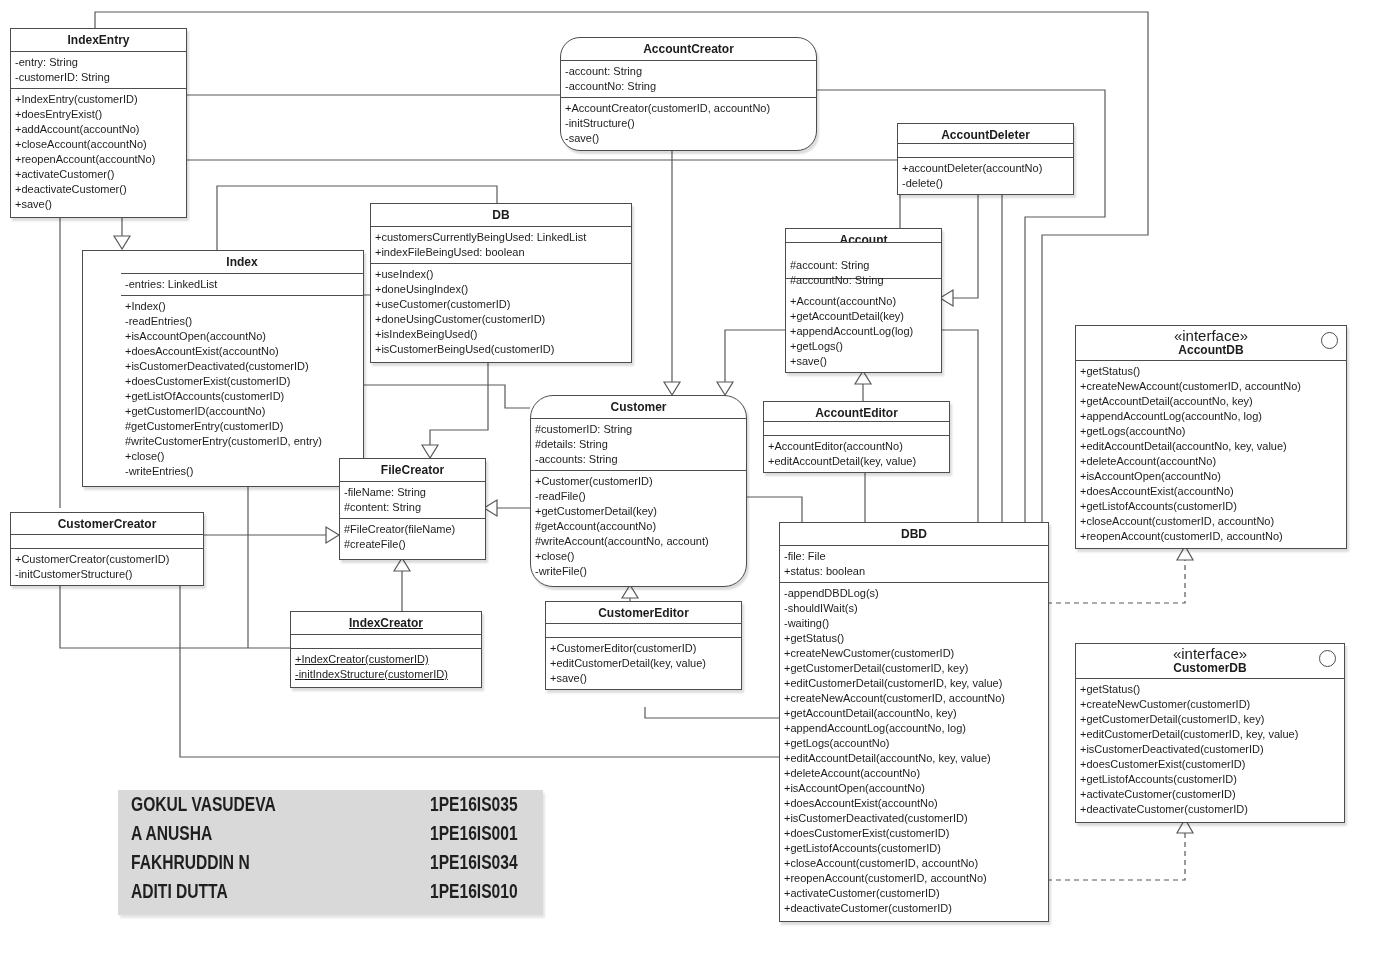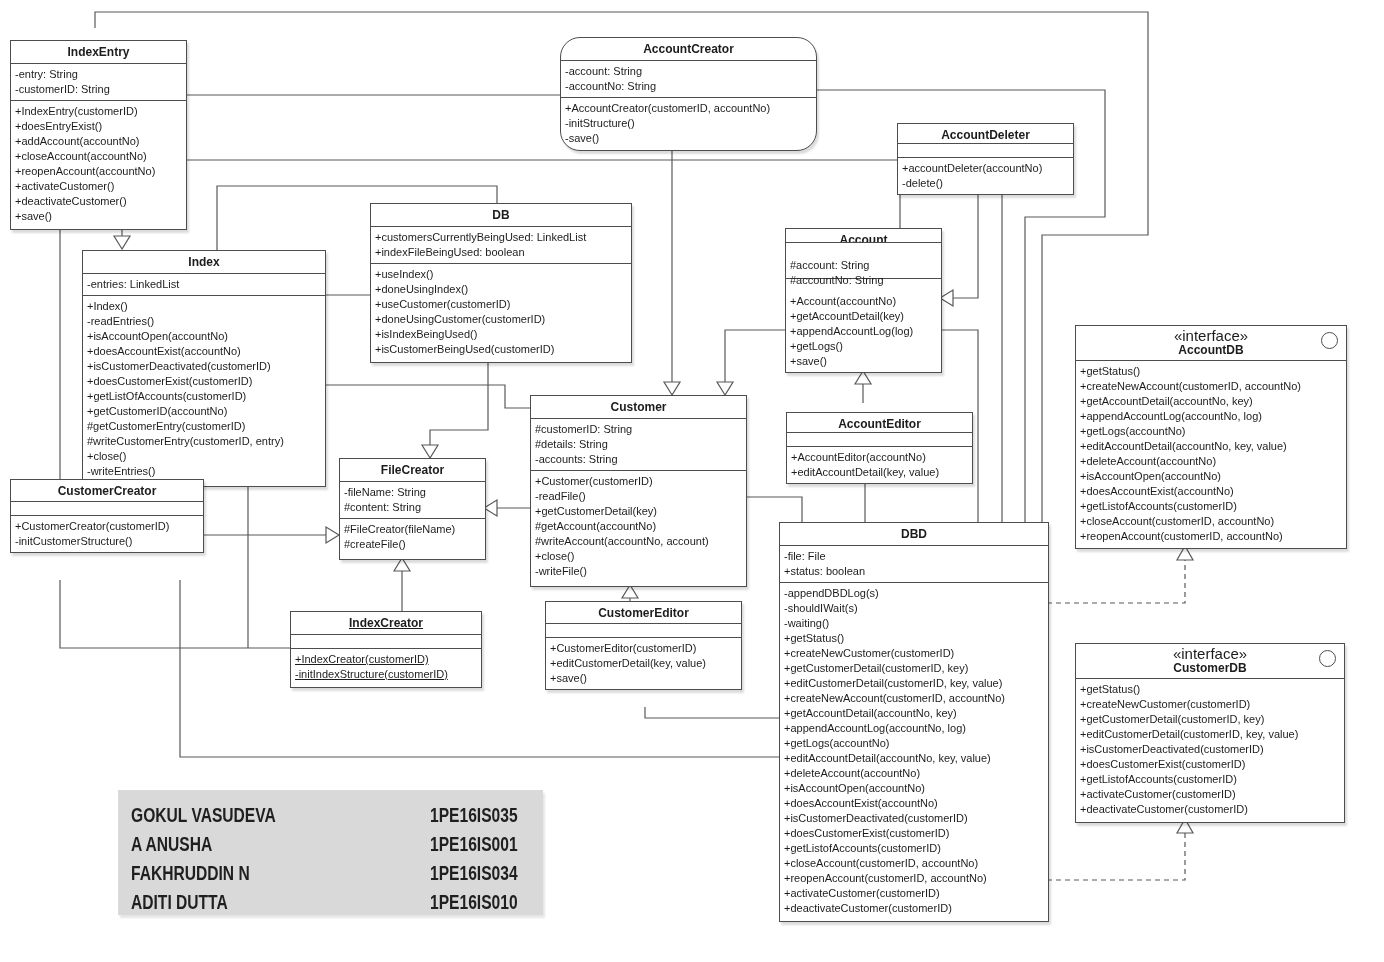--- a/index.html
+++ b/index.html
@@ -26,21 +26,21 @@
   .iface-circle{
     position:absolute;right:8px;top:6px;width:15px;height:15px;
     border:1px solid #4d4d4d;border-radius:50%;background:#fff;
   }
   .uml-attrs{border-bottom:1px solid #4d4d4d;padding:3px 0;min-height:7px;}
   .uml-methods{padding:3px 0;flex:1;}
   .member{padding:0 2px 0 4px;white-space:pre;overflow:hidden;}
   #credits{
     position:absolute;left:118px;top:790px;width:425px;height:125px;z-index:2;
     background:#d9d9d9;box-shadow:2px 3px 2px rgba(0,0,0,0.10);
-    padding-top:11px;box-sizing:border-box;
+    box-sizing:border-box;
   }
   .credit-row{position:relative;height:29px;line-height:29px;}
   .credit-name,.credit-id{
     display:inline-block;font-weight:bold;font-size:20px;color:#1f1f1f;
     transform:scaleX(0.78);transform-origin:0 50%;white-space:nowrap;
     letter-spacing:0px;
   }
   .credit-name{position:absolute;left:13px;top:0;}
   .credit-id{position:absolute;left:312px;top:0;}
 </style>
@@ -141,21 +141,21 @@
     <g>
       <path class="dashed" d="M1047,603 H1185 V560"></path>
         <path class="tri" d="M1185,546 L1177,560 L1193,560 Z"></path>
     </g>
     <g>
       <path class="dashed" d="M1047,880 H1185 V833"></path>
         <path class="tri" d="M1185,819 L1177,833 L1193,833 Z"></path>
     </g>
   </svg>
 
-  <div class="uml-box" style="left:10px;top:40px;width:175px;height:188px;">
+  <div class="uml-box" style="left:10px;top:28px;width:175px;height:188px;">
     <div class="uml-header">IndexEntry</div>
     <div class="uml-attrs">
         <div class="member">-entry: String</div>
         <div class="member">-customerID: String</div>
       </div>
     <div class="uml-methods">
         <div class="member">+IndexEntry(customerID)</div>
         <div class="member">+doesEntryExist()</div>
         <div class="member">+addAccount(accountNo)</div>
         <div class="member">+closeAccount(accountNo)</div>
@@ -212,21 +212,21 @@
       </div>
     <div class="uml-methods">
         <div class="member">+Account(accountNo)</div>
         <div class="member">+getAccountDetail(key)</div>
         <div class="member">+appendAccountLog(log)</div>
         <div class="member">+getLogs()</div>
         <div class="member">+save()</div>
       </div>
   </div>
 
-  <div class="uml-box" style="left:82px;top:250px;width:242px;height:235px;">
+  <div class="uml-box" style="left:82px;top:250px;width:242px;height:235px;padding-left:38px;">
     <div class="uml-header">Index</div>
     <div class="uml-attrs">
         <div class="member">-entries: LinkedList</div>
       </div>
     <div class="uml-methods">
         <div class="member">+Index()</div>
         <div class="member">-readEntries()</div>
         <div class="member">+isAccountOpen(accountNo)</div>
         <div class="member">+doesAccountExist(accountNo)</div>
         <div class="member">+isCustomerDeactivated(customerID)</div>
@@ -255,60 +255,60 @@
         <div class="member">+editAccountDetail(accountNo, key, value)</div>
         <div class="member">+deleteAccount(accountNo)</div>
         <div class="member">+isAccountOpen(accountNo)</div>
         <div class="member">+doesAccountExist(accountNo)</div>
         <div class="member">+getListofAccounts(customerID)</div>
         <div class="member">+closeAccount(customerID, accountNo)</div>
         <div class="member">+reopenAccount(customerID, accountNo)</div>
       </div>
   </div>
 
-  <div class="uml-box" style="left:530px;top:395px;width:215px;height:190px;">
+  <div class="uml-box" style="left:530px;top:395px;width:215px;height:190px;border-radius:23px;">
     <div class="uml-header">Customer</div>
     <div class="uml-attrs">
         <div class="member">#customerID: String</div>
         <div class="member">#details: String</div>
         <div class="member">-accounts: String</div>
       </div>
     <div class="uml-methods">
         <div class="member">+Customer(customerID)</div>
         <div class="member">-readFile()</div>
         <div class="member">+getCustomerDetail(key)</div>
         <div class="member">#getAccount(accountNo)</div>
         <div class="member">#writeAccount(accountNo, account)</div>
         <div class="member">+close()</div>
         <div class="member">-writeFile()</div>
       </div>
   </div>
 
-  <div class="uml-box" style="left:763px;top:412px;width:185px;height:70px;margin-left:23px;">
+  <div class="uml-box" style="left:763px;top:401px;width:185px;height:70px;">
     <div class="uml-header">AccountEditor</div>
     <div class="uml-attrs"></div>
     <div class="uml-methods">
         <div class="member">+AccountEditor(accountNo)</div>
         <div class="member">+editAccountDetail(key, value)</div>
       </div>
   </div>
 
   <div class="uml-box" style="left:339px;top:458px;width:145px;height:100px;">
     <div class="uml-header">FileCreator</div>
     <div class="uml-attrs">
         <div class="member">-fileName: String</div>
         <div class="member">#content: String</div>
       </div>
     <div class="uml-methods">
         <div class="member">#FileCreator(fileName)</div>
         <div class="member">#createFile()</div>
       </div>
   </div>
 
-  <div class="uml-box" style="left:10px;top:479px;width:192px;height:72px;">
+  <div class="uml-box" style="left:10px;top:512px;width:192px;height:72px;">
     <div class="uml-header">CustomerCreator</div>
     <div class="uml-attrs"></div>
     <div class="uml-methods">
         <div class="member">+CustomerCreator(customerID)</div>
         <div class="member">-initCustomerStructure()</div>
       </div>
   </div>
 
   <div class="uml-box" style="left:779px;top:522px;width:268px;height:398px;">
     <div class="uml-header">DBD</div>

